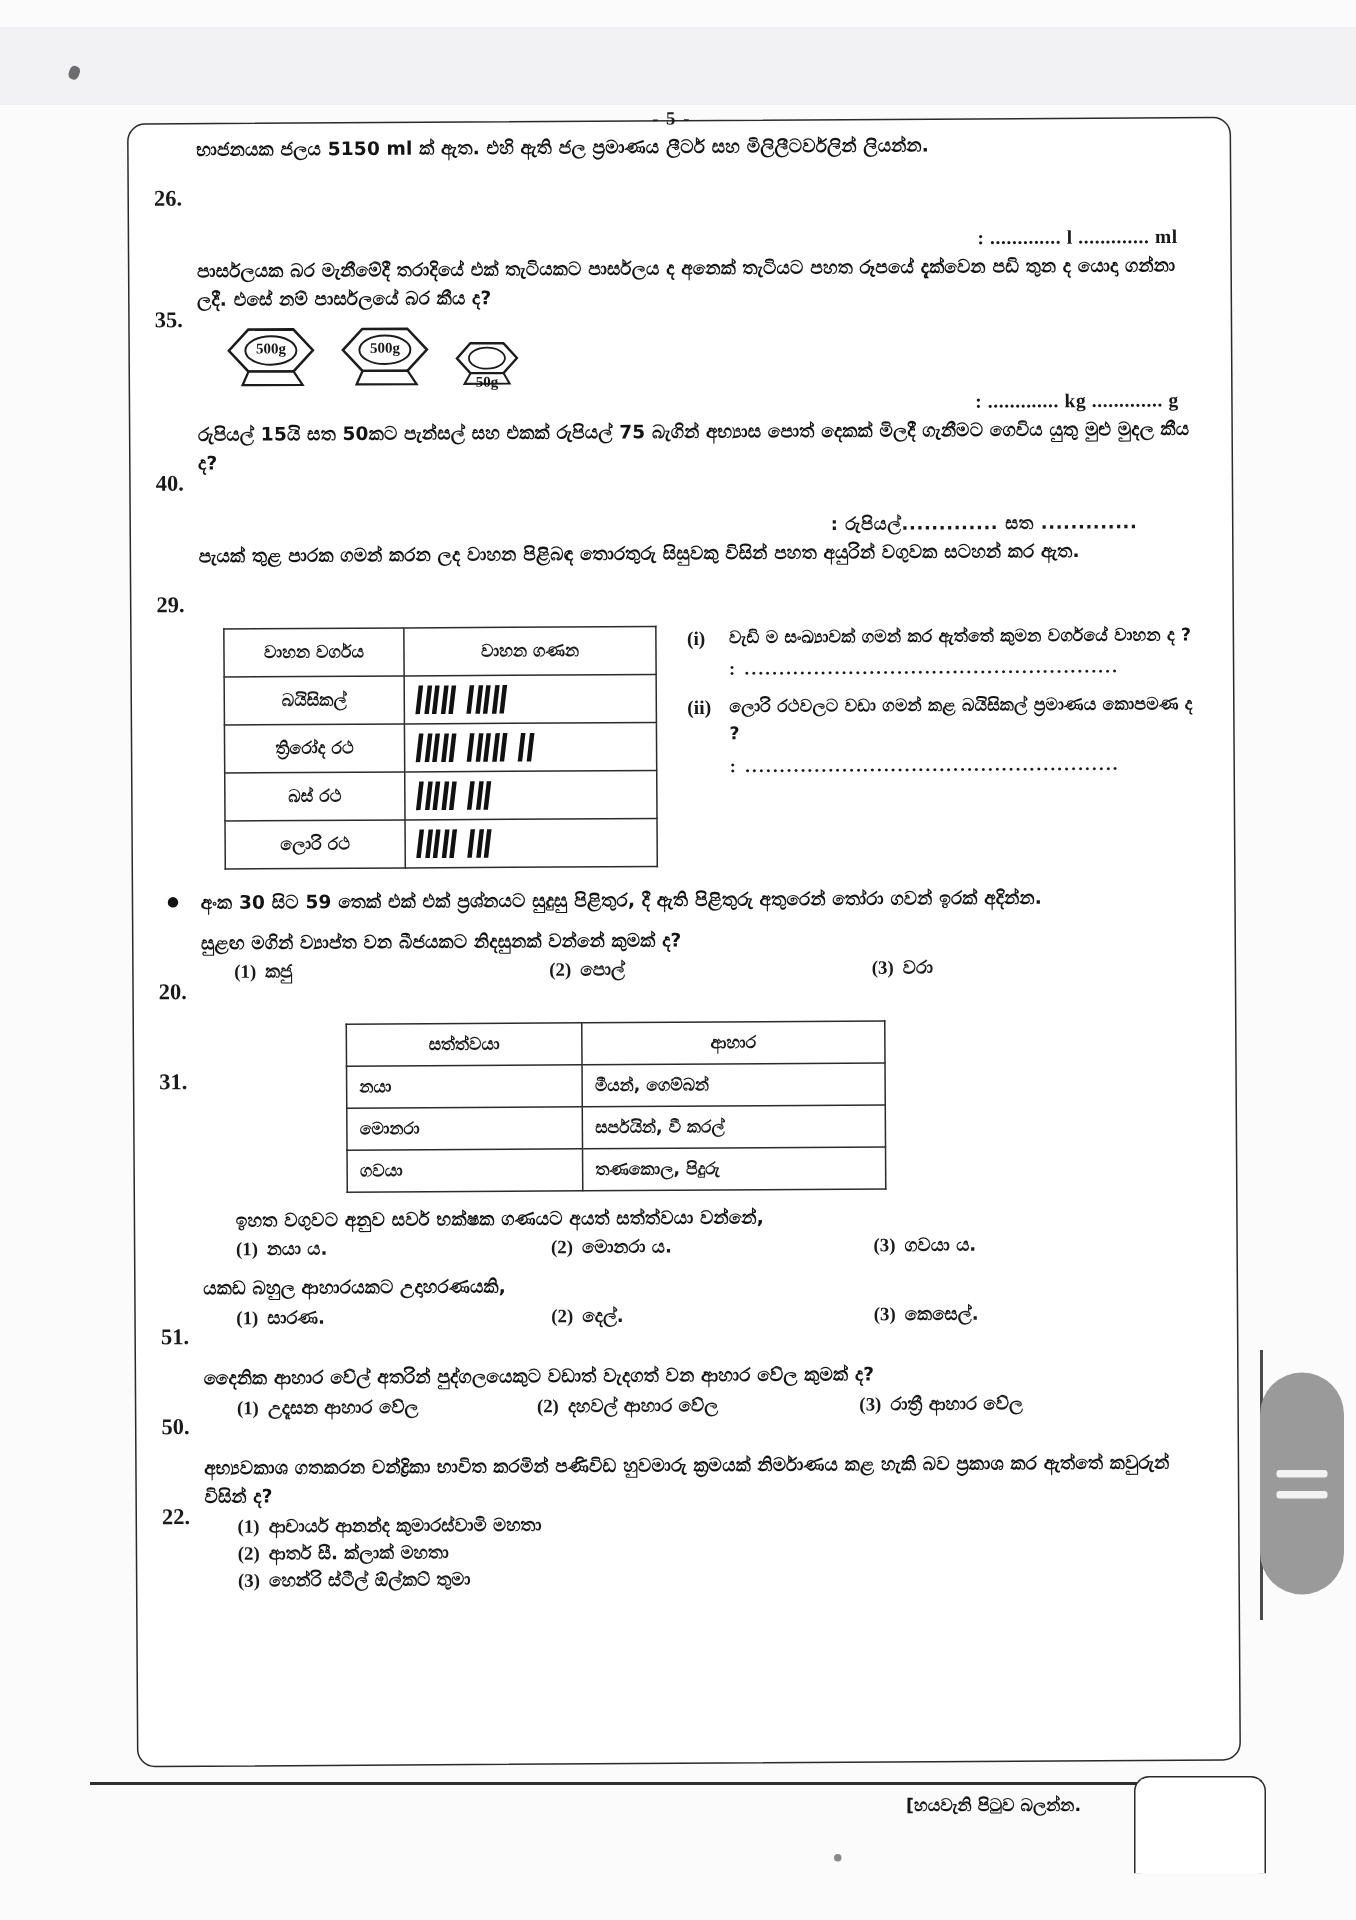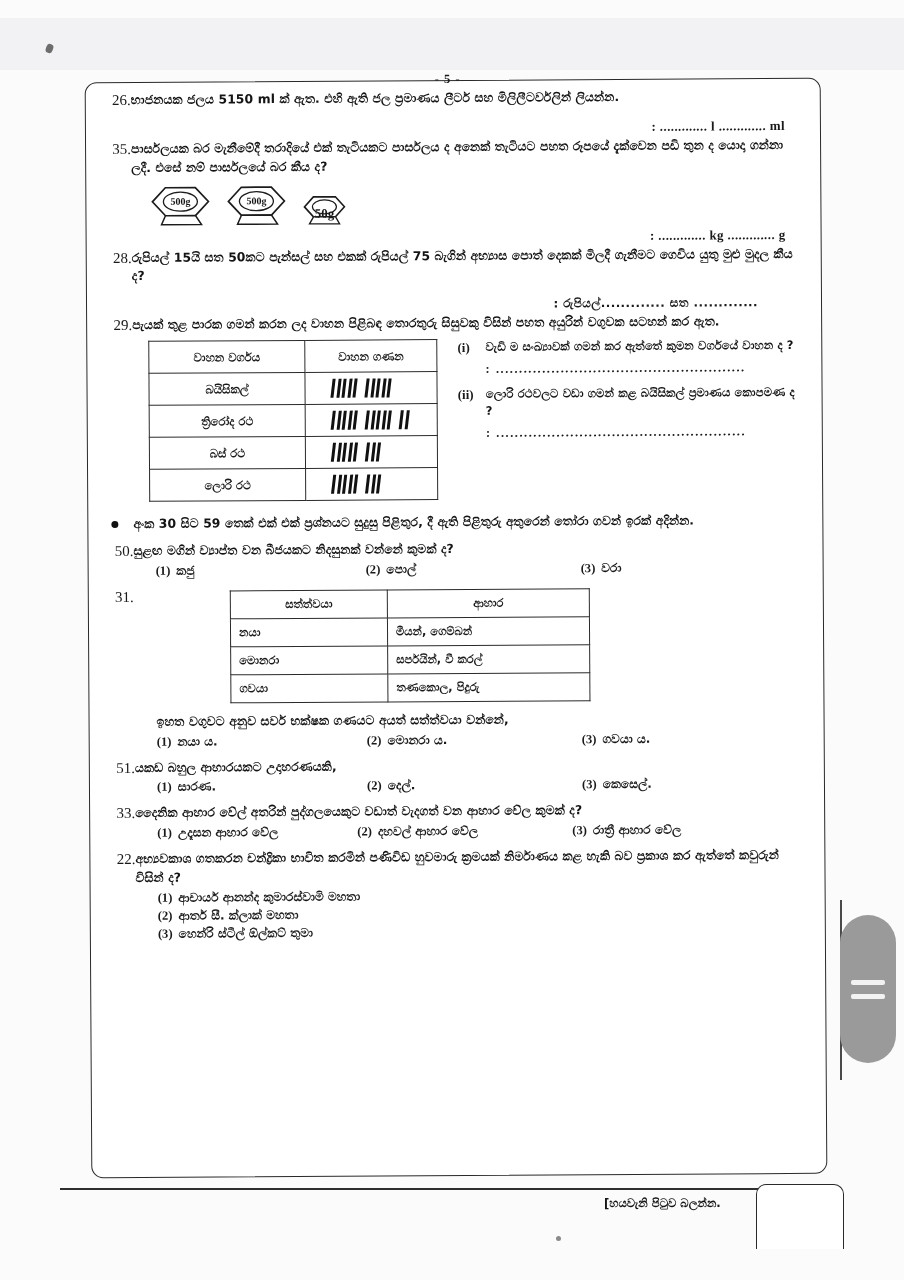--- a/index.html
+++ b/index.html
@@ -53,23 +53,24 @@
     letter-spacing:1px;
     margin:-14px 0 2px 0;
     color:#1c1c1c;
   }
 
   
   .q{ display:flex; align-items:flex-start; margin:0 0 2px 0; }
   .qnum{
     flex:0 0 38px;
     font-family:"Liberation Serif","DejaVu Serif",serif;
-    font-weight:normal;font-size:15px;
+    font-weight:bold;font-size:15px;
     padding-top:1px;
-    text-align:right;
+    text-align:center;
+    margin-top:33px;
   }
   .qbody{ flex:1 1 auto; min-width:0; }
 
   .sin{
     font-family:"DejaVu Sans","Liberation Sans",sans-serif;
     font-size:12.4px;
     line-height:1.52;
     font-weight:600;
     letter-spacing:.1px;
     color:#141414;
@@ -104,21 +105,21 @@
   
   .q29row{ display:flex; gap:14px; margin-top:6px; }
   .tally-table{
     border-collapse:collapse;
     border:1.6px solid #222;
     width:290px;
     background:#fff;
   }
   .tally-table td,.tally-table th{
     border:1.3px solid #2b2b2b;
-    padding:3px 20px;
+    padding:3px 2px;
     height:25px;
     vertical-align:middle;
   }
   .tally-table th{
     font-family:"DejaVu Sans",sans-serif;
     font-size:11.6px;font-weight:700;
     text-align:center;
   }
   .tally-table td.lbl{
     font-family:"DejaVu Sans",sans-serif;
@@ -279,29 +280,29 @@
             <ellipse cx="31" cy="17" rx="17" ry="9.5" fill="none" stroke="#1c1c1c" stroke-width="1.3"></ellipse>
           </svg>
           <div class="wlabel" style="top:11px;font-size:10px;">500g</div>
         </div>
         <div class="weight">
           <svg width="46" height="34" viewBox="0 0 46 34">
             <polygon points="12,3 34,3 43,13 34,23 12,23 3,13" fill="#fff" stroke="#1c1c1c" stroke-width="1.6"></polygon>
             <polygon points="12,23 34,23 38,30 8,30" fill="#fff" stroke="#1c1c1c" stroke-width="1.4"></polygon>
             <ellipse cx="23" cy="13" rx="12" ry="7" fill="none" stroke="#1c1c1c" stroke-width="1.2"></ellipse>
           </svg>
-          <div class="wlabel" style="top:12px;font-size:13px;">50g</div>
+          <div class="wlabel" style="top:24px;font-size:10px;">50g</div>
         </div>
       </div>
     </div>
   </div>
   <div class="ansline" style="margin-top:2px;">: ............. kg ............. g</div>
 
   <div class="q">
-    <div class="qnum">28.</div>
+    <div class="qnum">40.</div>
     <div class="qbody">
       <div class="sin">රුපියල් 15යි සත 50කට පැන්සල් සහ එකක් රුපියල් 75 බැගින් අභ්‍යාස පොත් දෙකක් මිලදී ගැනීමට ගෙවිය යුතු මුළු මුදල කීය ද?</div>
     </div>
   </div>
   <div class="ansline" style="margin-right:46px;">
     <span class="sinunit">: රුපියල්............. සත .............</span>
   </div>
 
   <div class="q" style="margin-top:2px;">
     <div class="qnum">29.</div>
@@ -424,21 +425,21 @@
       </div>
     </div>
   </div>
 
   <div class="bullet-row">
     <div class="bullet-dot"><span></span></div>
     <div class="sin">අංක 30 සිට 59 තෙක් එක් එක් ප්‍රශ්නයට සුදුසු පිළිතුර, දී ඇති පිළිතුරු අතුරෙන් තෝරා ගවන් ඉරක් අදින්න.</div>
   </div>
 
   <div class="q">
-    <div class="qnum">50.</div>
+    <div class="qnum">20.</div>
     <div class="qbody">
       <div class="sin">සුළඟ මගින් ව්‍යාප්ත වන බීජයකට නිදසුනක් වන්නේ කුමක් ද?</div>
       <div class="opts">
         <div class="opt opt-a">
           <span class="on">(1)</span>
           <span class="ot">කජු</span>
         </div>
         <div class="opt opt-b">
           <span class="on">(2)</span>
           <span class="ot">පොල්</span>
@@ -509,21 +510,21 @@
         </div>
         <div class="opt opt-c">
           <span class="on">(3)</span>
           <span class="ot">කෙසෙල්.</span>
         </div>
       </div>
     </div>
   </div>
 
   <div class="q" style="margin-top:9px;">
-    <div class="qnum">33.</div>
+    <div class="qnum">50.</div>
     <div class="qbody">
       <div class="sin">දෛනික ආහාර වේල් අතරින් පුද්ගලයෙකුට වඩාත් වැදගත් වන ආහාර වේල කුමක් ද?</div>
       <div class="opts">
         <div class="opt" style="flex:0 0 200px;">
           <span class="on">(1)</span>
           <span class="ot">උදෑසන ආහාර වේල</span>
         </div>
         <div class="opt" style="flex:0 0 215px;">
           <span class="on">(2)</span>
           <span class="ot">දහවල් ආහාර වේල</span>

